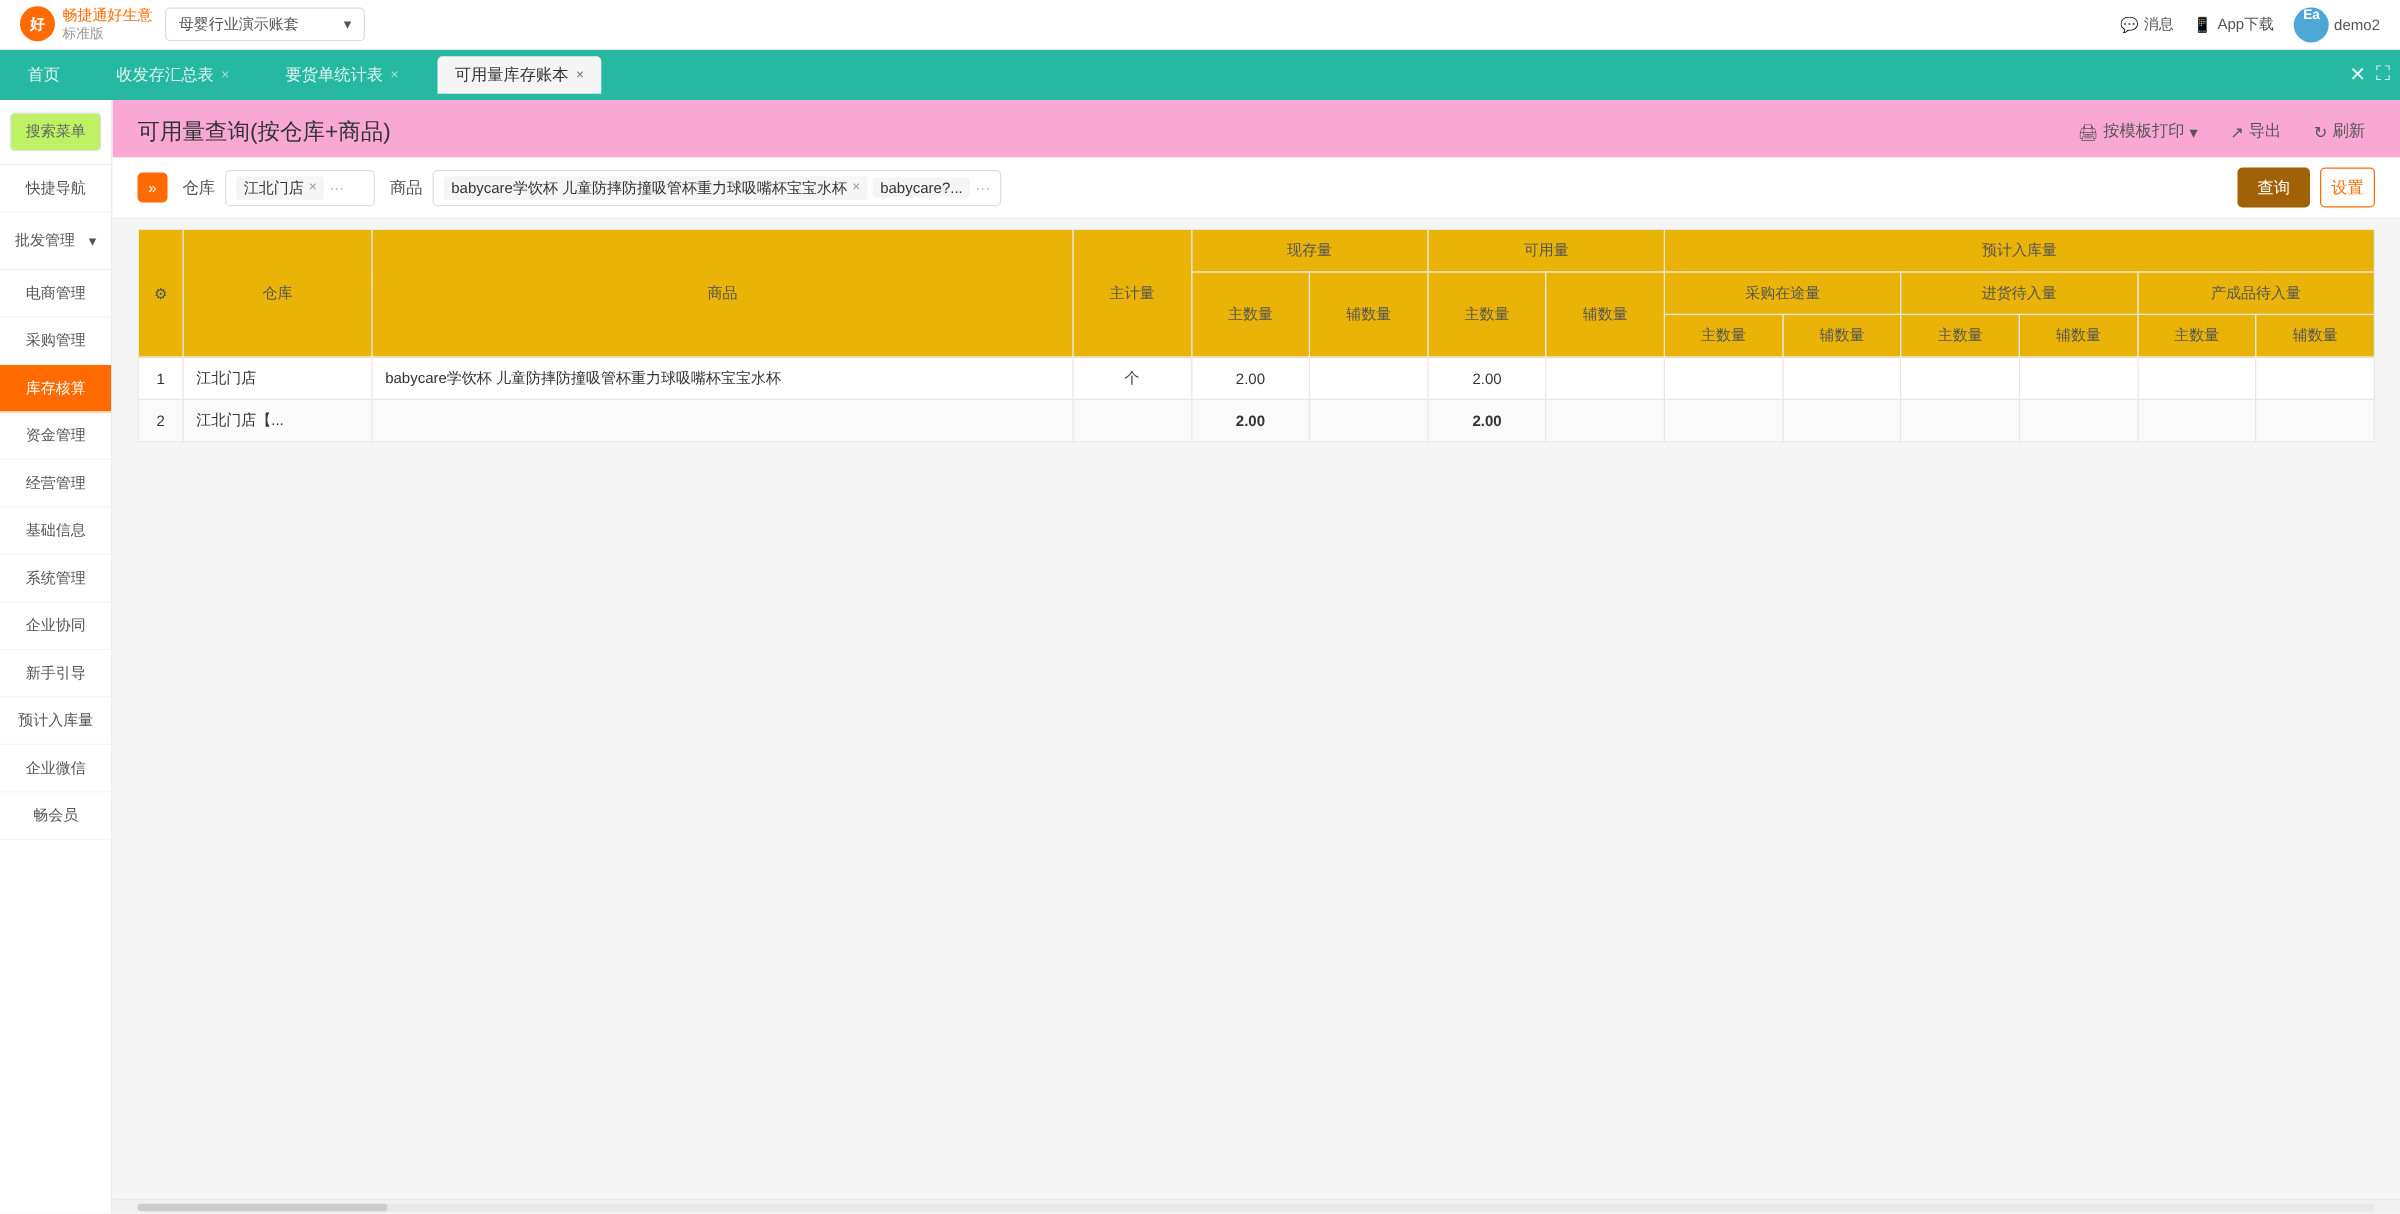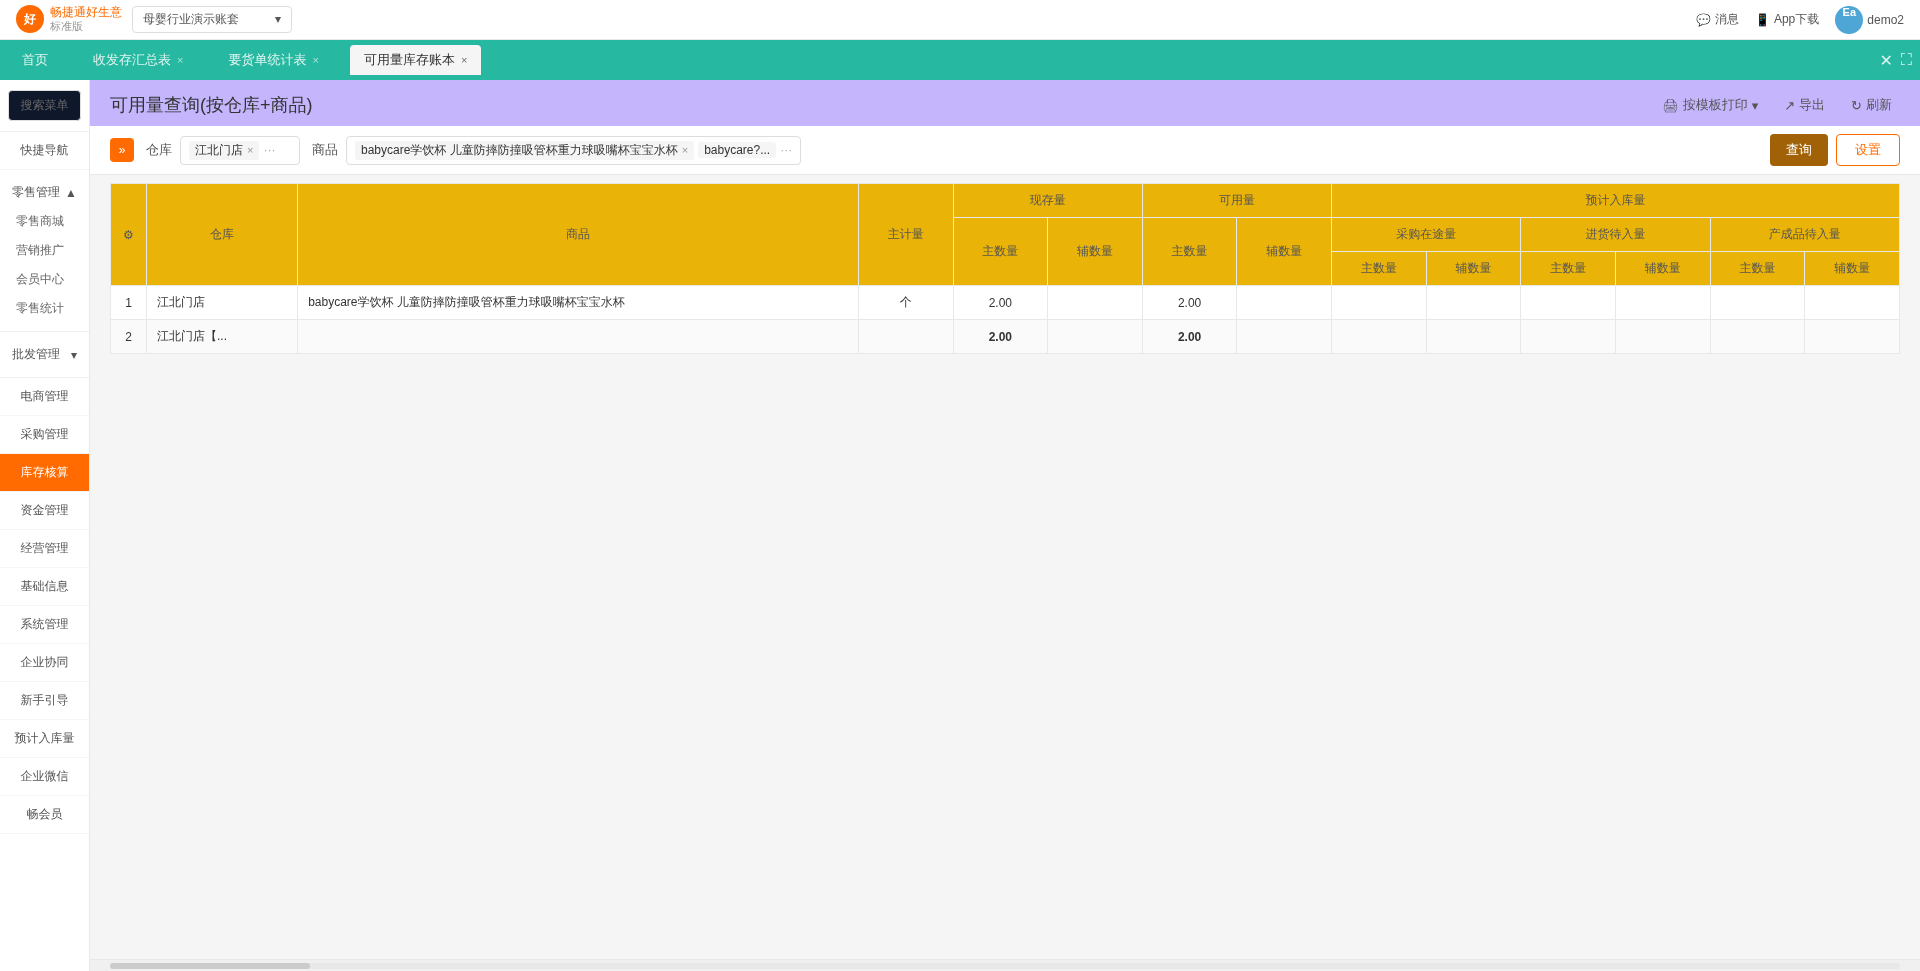--- a/index.html
+++ b/index.html
@@ -24,44 +24,44 @@
     .tab-close { font-size: 11px; color: inherit; opacity: 0.7; cursor: pointer; }
     .tab-bar-actions { margin-left: auto; display: flex; gap: 8px; }
     .tab-bar-btn { color: rgba(255,255,255,0.85); cursor: pointer; font-size: 16px; }
 
     
     .main-layout { display: flex; flex: 1; overflow: hidden; }
 
     
     .sidebar { width: 90px; background: #fff; border-right: 1px solid #e8e8e8; display: flex; flex-direction: column; flex-shrink: 0; overflow-y: auto; }
     .sidebar-search { padding: 10px 8px; border-bottom: 1px solid #f0f0f0; }
-    .sidebar-search-btn { width: 100%; padding: 6px; background: #0f172a; border: 1px solid #e0e0e0; border-radius: 4px; font-size: 12px; color: #666; cursor: pointer; text-align: center; }
+    .sidebar-search-btn { width: 100%; padding: 6px; background: #bef264; border: 1px solid #e0e0e0; border-radius: 4px; font-size: 12px; color: #666; cursor: pointer; text-align: center; }
     .sidebar-nav-item { padding: 10px 8px; font-size: 12px; color: #555; cursor: pointer; text-align: center; border-bottom: 1px solid #f5f5f5; }
     .sidebar-nav-item.active { background: #ff6b00; color: #fff; }
     .sidebar-section { padding: 8px; border-bottom: 1px solid #f0f0f0; }
     .sidebar-section-title { font-size: 12px; color: #555; cursor: pointer; display: flex; align-items: center; justify-content: space-between; padding: 6px 4px; }
     .sidebar-sub-item { padding: 6px 8px; font-size: 12px; color: #666; cursor: pointer; }
 
     
     .content-area { flex: 1; display: flex; flex-direction: column; overflow: hidden; background: #f5f5f5; }
 
     
-    .page-header { padding: 12px 20px 8px; background: #c4b5fd; display: flex; align-items: center; justify-content: space-between; flex-shrink: 0; }
+    .page-header { padding: 12px 20px 8px; background: #f9a8d4; display: flex; align-items: center; justify-content: space-between; flex-shrink: 0; }
     .page-title { font-size: 18px; font-weight: 500; color: #333; }
     .page-actions { display: flex; align-items: center; gap: 10px; }
     .page-action-btn { display: flex; align-items: center; gap: 4px; font-size: 13px; color: #555; cursor: pointer; padding: 4px 8px; border-radius: 4px; }
     .filter-expand-btn { width: 24px; height: 24px; background: #ff6b00; border-radius: 4px; display: flex; align-items: center; justify-content: center; color: white; cursor: pointer; font-size: 12px; flex-shrink: 0; }
     .filter-item { display: flex; align-items: center; gap: 8px; }
     .filter-label { font-size: 13px; color: #555; white-space: nowrap; }
     .filter-input { display: flex; align-items: center; gap: 4px; border: 1px solid #ddd; border-radius: 4px; padding: 4px 8px; min-width: 120px; background: #fff; font-size: 12px; color: #333; }
     .filter-tag { display: inline-flex; align-items: center; gap: 4px; background: #f5f5f5; border-radius: 3px; padding: 1px 6px; font-size: 12px; }
     .filter-tag-close { cursor: pointer; color: #999; font-size: 11px; }
     .filter-dots { color: #aaa; cursor: pointer; }
     .btn-query { background: #a16207; color: white; border: none; padding: 6px 16px; border-radius: 4px; cursor: pointer; font-size: 13px; }
-    .btn-settings { background: white; color: #ff6b00; border: 1px solid #ff6b00; padding: 6px 18px; border-radius: 4px; cursor: pointer; font-size: 13px; }
+    .btn-settings { background: white; color: #ff6b00; border: 1px solid #ff6b00; padding: 6px 8px; border-radius: 4px; cursor: pointer; font-size: 13px; }
 
     
     .table-container { flex: 1; overflow: auto; padding: 0 20px 8px; }
     .data-table { width: 100%; border-collapse: collapse; background: #fff; border: 1px solid #e8e8e8; font-size: 12px; }
     .data-table th { background: #eab308; padding: 8px 10px; text-align: center; border: 1px solid #e8e8e8; color: #555; font-weight: normal; white-space: nowrap; }
     .data-table td { padding: 8px 10px; border: 1px solid #e8e8e8; text-align: center; color: #333; }
     .data-table .text-left { text-align: left; }
     .col-settings { width: 36px; }
     .th-group { background: #f0f0f0; }
     .row-num { color: #999; }
@@ -128,30 +128,20 @@
   </div>
 </div>
 
 <div class="main-layout">
 
   <div class="sidebar">
     <div class="sidebar-search">
       <div class="sidebar-search-btn">搜索菜单</div>
     </div>
     <div class="sidebar-nav-item">快捷导航</div>
-    <div class="sidebar-section">
-      <div class="sidebar-section-title">
-        <span>零售管理</span>
-        <span>▲</span>
-      </div>
-      <div class="sidebar-sub-item">零售商城</div>
-      <div class="sidebar-sub-item">营销推广</div>
-      <div class="sidebar-sub-item">会员中心</div>
-      <div class="sidebar-sub-item">零售统计</div>
-    </div>
     <div class="sidebar-section">
       <div class="sidebar-section-title">
         <span>批发管理</span>
         <span>▾</span>
       </div>
     </div>
     <div class="sidebar-nav-item">电商管理</div>
     <div class="sidebar-nav-item">采购管理</div>
     <div class="sidebar-nav-item active">库存核算</div>
     <div class="sidebar-nav-item">资金管理</div>

